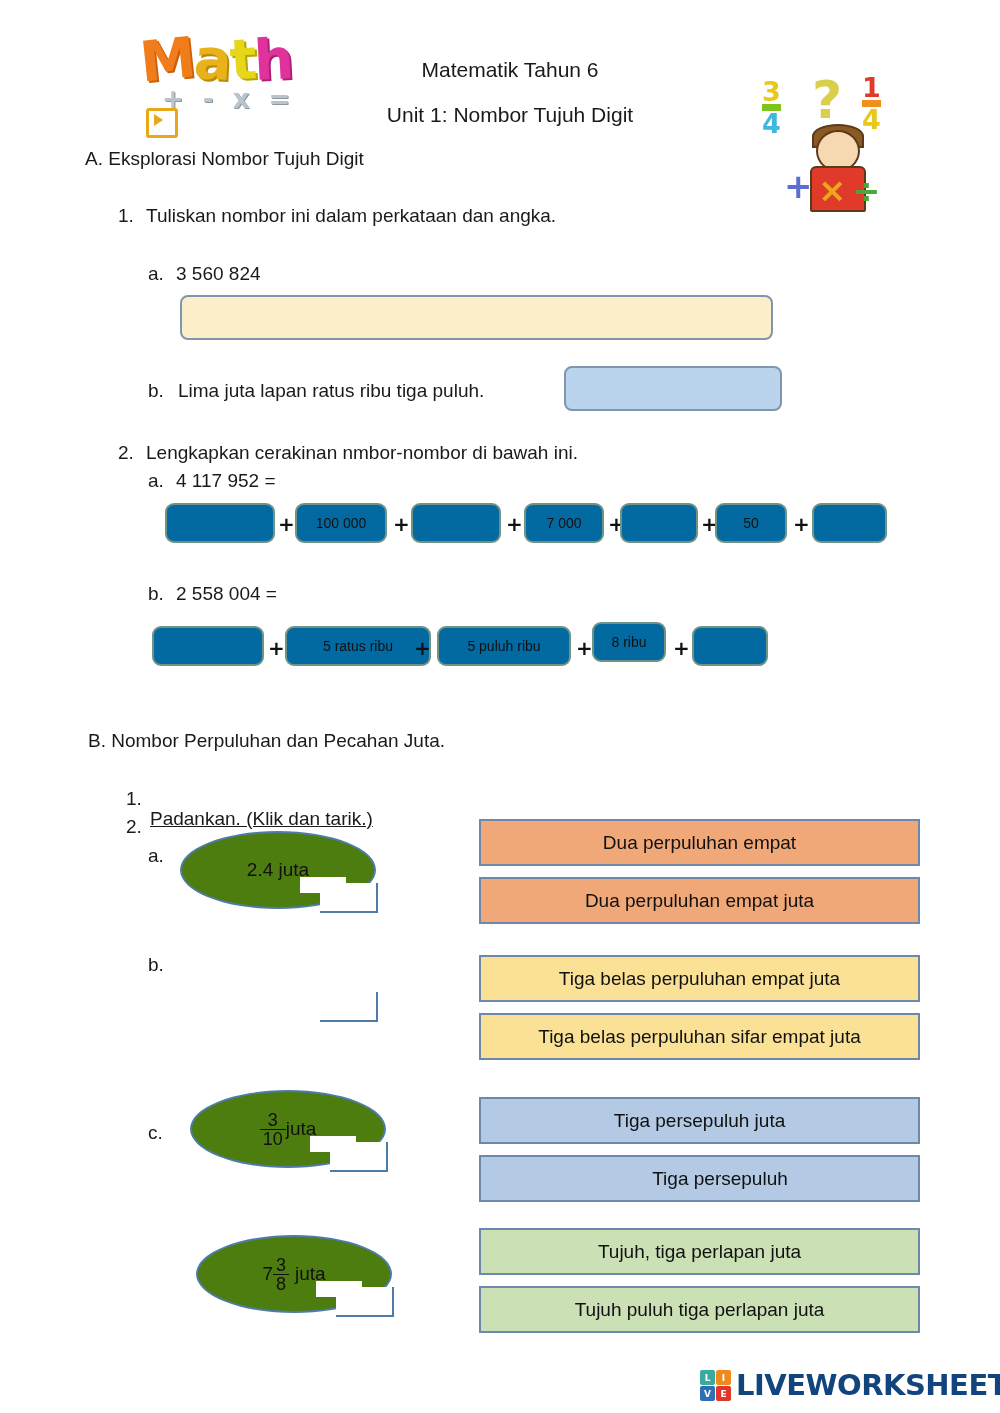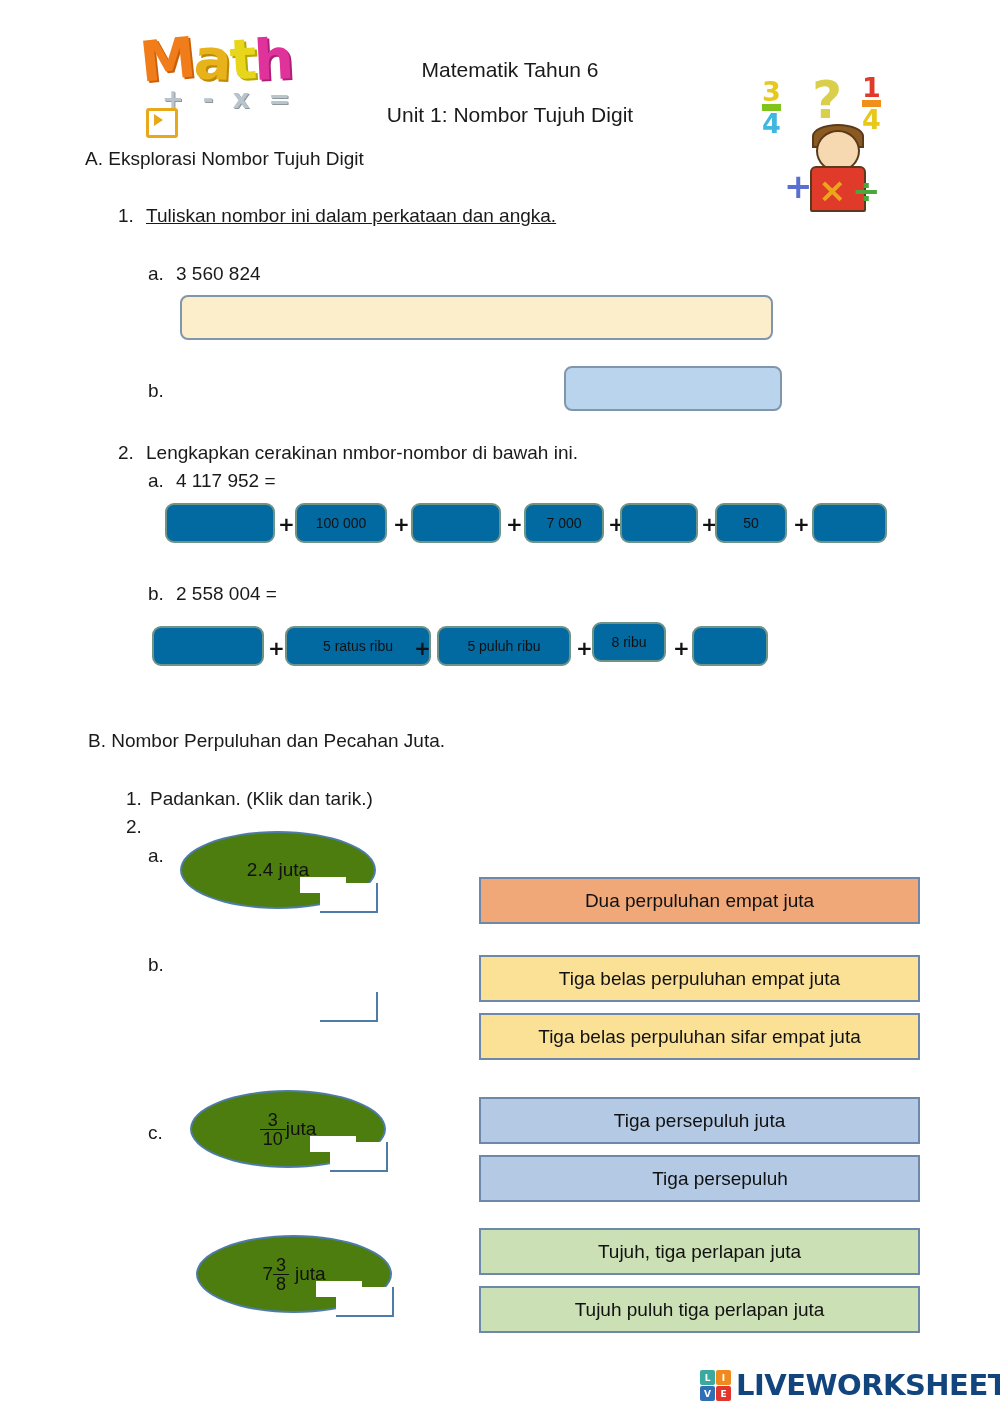--- a/index.html
+++ b/index.html
@@ -184,27 +184,28 @@
       <div class="boy-body"></div>
       <span class="sym sym-plus">+</span>
       <span class="sym sym-times">×</span>
       <span class="sym sym-div">÷</span>
     </div>
   </div>
 
   <div class="t" style="left:85px;top:148px;">A. Eksplorasi Nombor Tujuh Digit</div>
 
   <div class="t" style="left:118px;top:205px;">1.</div>
-  <div class="t" style="left:146px;top:205px;text-decoration:underline;">Tuliskan nombor ini dalam perkataan dan angka.</div>
+  <div class="t" style="left:146px;top:205px;">Tuliskan nombor ini dalam perkataan dan angka.</div>
 
   <div class="t" style="left:148px;top:263px;">a.</div>
   <div class="t" style="left:176px;top:263px;">3 560 824</div>
   <div class="fld fld-cream" style="left:180px;top:295px;width:593px;height:45px;"></div>
 
   <div class="t" style="left:148px;top:380px;">b.</div>
+  <div class="t" style="left:178px;top:380px;">Lima juta lapan ratus ribu tiga puluh.</div>
   <div class="fld fld-blue" style="left:564px;top:366px;width:218px;height:45px;"></div>
 
   <div class="t" style="left:118px;top:442px;">2.</div>
   <div class="t" style="left:146px;top:442px;">Lengkapkan cerakinan nmbor-nombor di bawah ini.</div>
 
   <div class="t" style="left:148px;top:470px;">a.</div>
   <div class="t" style="left:176px;top:470px;">4 117 952 =</div>
 
   <div class="gbox" style="left:165px;top:503px;width:110px;height:40px;"></div>
   <div class="plus" style="left:278px;top:512px;">+</div>
@@ -229,21 +230,21 @@
   <div class="plus" style="left:414px;top:636px;">+</div>
   <div class="gbox" style="left:437px;top:626px;width:134px;height:40px;">5 puluh ribu</div>
   <div class="plus" style="left:576px;top:636px;">+</div>
   <div class="gbox" style="left:592px;top:622px;width:74px;height:40px;">8 ribu</div>
   <div class="plus" style="left:673px;top:636px;">+</div>
   <div class="gbox" style="left:692px;top:626px;width:76px;height:40px;"></div>
 
   <div class="t" style="left:88px;top:730px;">B. Nombor Perpuluhan dan Pecahan Juta.</div>
 
   <div class="t" style="left:126px;top:788px;">1.</div>
-  <div class="t" style="left:150px;top:788px;">Padankan. (Klik dan tarik.)</div>
+  <div class="t" style="left:150px;top:808px;text-decoration:underline;">Padankan. (Klik dan tarik.)</div>
   <div class="t" style="left:126px;top:816px;">2.</div>
 
   <div class="t" style="left:148px;top:845px;">a.</div>
   <div class="bubble" style="left:180px;top:831px;">
     <div class="oval">2.4 juta</div>
     <div class="tail"></div>
     <div class="tailmask"></div>
   </div>
 
   <div class="t" style="left:148px;top:954px;">b.</div>
@@ -273,20 +274,21 @@
           <span class="fn">3</span>
           <span class="fd">8</span>
         </span>
       </span>
       <span style="margin-left:6px">juta</span>
     </div>
     <div class="tail"></div>
     <div class="tailmask"></div>
   </div>
 
+  <div class="tile tile-orange" style="left:479px;top:819px;width:441px;height:47px;">Dua perpuluhan empat</div>
   <div class="tile tile-orange" style="left:479px;top:877px;width:441px;height:47px;">Dua perpuluhan empat juta</div>
   <div class="tile tile-yellow" style="left:479px;top:955px;width:441px;height:47px;">Tiga belas perpuluhan empat juta</div>
   <div class="tile tile-yellow" style="left:479px;top:1013px;width:441px;height:47px;">Tiga belas perpuluhan sifar empat juta</div>
   <div class="tile tile-blue" style="left:479px;top:1097px;width:441px;height:47px;">Tiga persepuluh juta</div>
   <div class="tile tile-blue" style="left:479px;top:1155px;width:441px;height:47px;padding-left:41px;">Tiga persepuluh</div>
   <div class="tile tile-green" style="left:479px;top:1228px;width:441px;height:47px;">Tujuh, tiga perlapan juta</div>
   <div class="tile tile-green" style="left:479px;top:1286px;width:441px;height:47px;">Tujuh puluh tiga perlapan juta</div>
 
   <div class="lw">
     <div class="lw-tiles">

